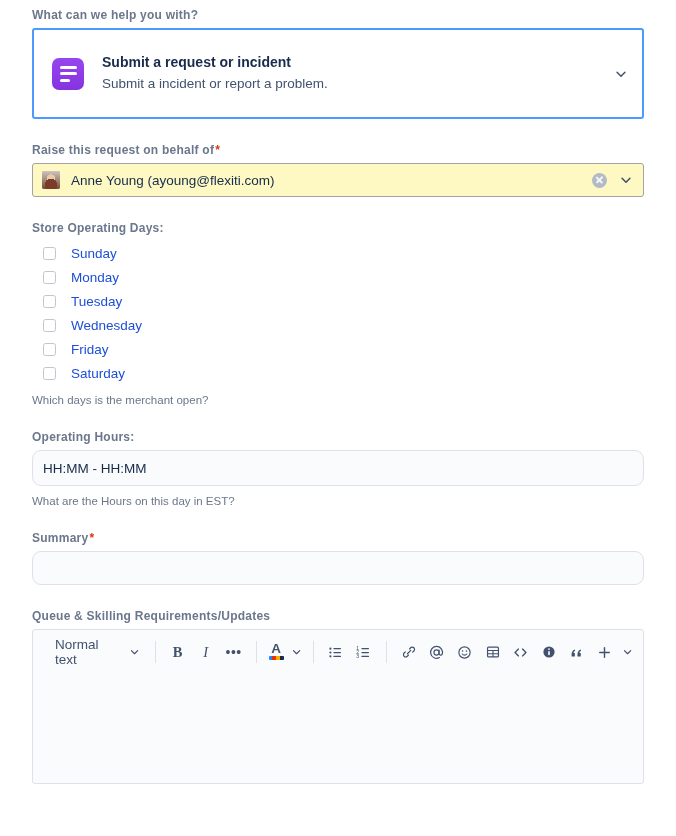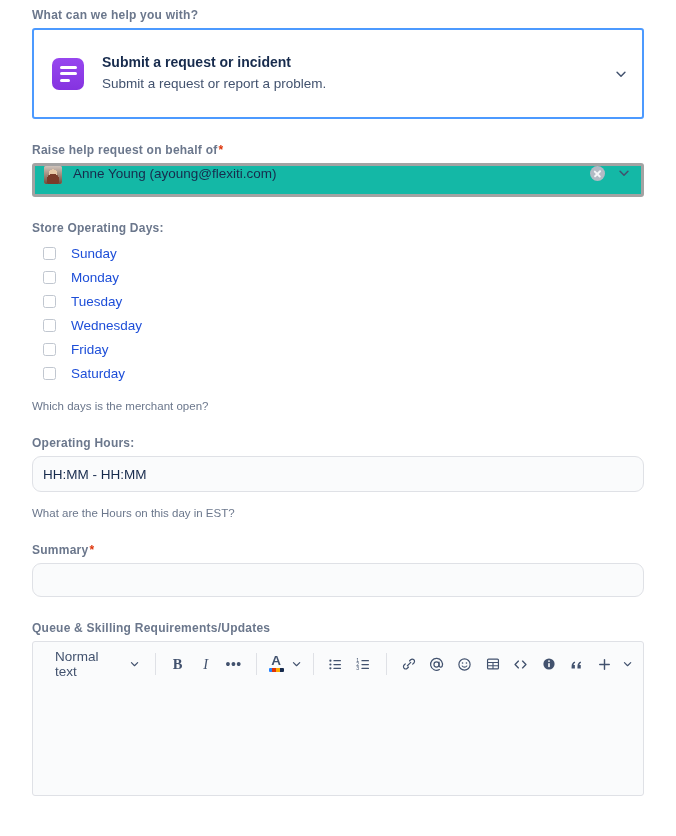--- a/index.html
+++ b/index.html
@@ -27,21 +27,21 @@
     letter-spacing: 0.02em;
   }
   .req-star {
     color: #DE350B;
     font-weight: bold;
     margin-left: 1px;
   }
   .helper-text {
     font-size: 11.5px;
     color: #6B778C;
-    margin-top: 15px;
+    margin-top: 9px;
   }
 
   
   .request-card {
     border: 2px solid #4C9AFF;
     border-radius: 3px;
     background: #ffffff;
     height: 91px;
     display: flex;
     align-items: center;
@@ -92,25 +92,26 @@
     width: 14px;
     height: 14px;
     flex: 0 0 auto;
   }
 
   
   .block { margin-top: 24px; }
 
   
   .picker {
-    background: #14b8a6;
-    border: 3px solid #a3a3a3;
+    background: #fef9c3;
+    border: 1px solid #a3a3a3;
     border-radius: 3px;
     height: 34px;
     display: flex;
+    align-items: center;
     padding: 0 10px 0 9px;
     box-sizing: border-box;
   }
   .avatar {
     width: 18px;
     height: 18px;
     border-radius: 2px;
     flex: 0 0 auto;
     overflow: hidden;
     background: #B7A08E;
@@ -273,31 +274,31 @@
   <div>
     <div class="field-label">What can we help you with?</div>
     <div class="request-card">
       <div class="req-icon">
         <i></i>
           <i></i>
           <i></i>
       </div>
       <div class="req-text">
         <div class="req-title">Submit a request or incident</div>
-        <div class="req-sub">Submit a request or report a problem.</div>
+        <div class="req-sub">Submit a incident or report a problem.</div>
       </div>
       <svg class="chev" viewBox="0 0 16 16" fill="none">
         <path d="M3.5 6 L8 10.5 L12.5 6" stroke="#42526E" stroke-width="1.7" stroke-linecap="round" stroke-linejoin="round"></path>
       </svg>
     </div>
   </div>
 
   <div class="block">
     <div class="field-label">
-      <span>Raise help request on behalf of</span><span class="req-star">*</span>
+      <span>Raise this request on behalf of</span><span class="req-star">*</span>
     </div>
     <div class="picker">
       <div class="avatar"></div>
       <div class="picker-name">Anne Young (ayoung@flexiti.com)</div>
       <div class="clear-icon"></div>
       <svg class="chev" viewBox="0 0 16 16" fill="none">
         <path d="M3.5 6 L8 10.5 L12.5 6" stroke="#42526E" stroke-width="1.8" stroke-linecap="round" stroke-linejoin="round"></path>
       </svg>
     </div>
   </div>

